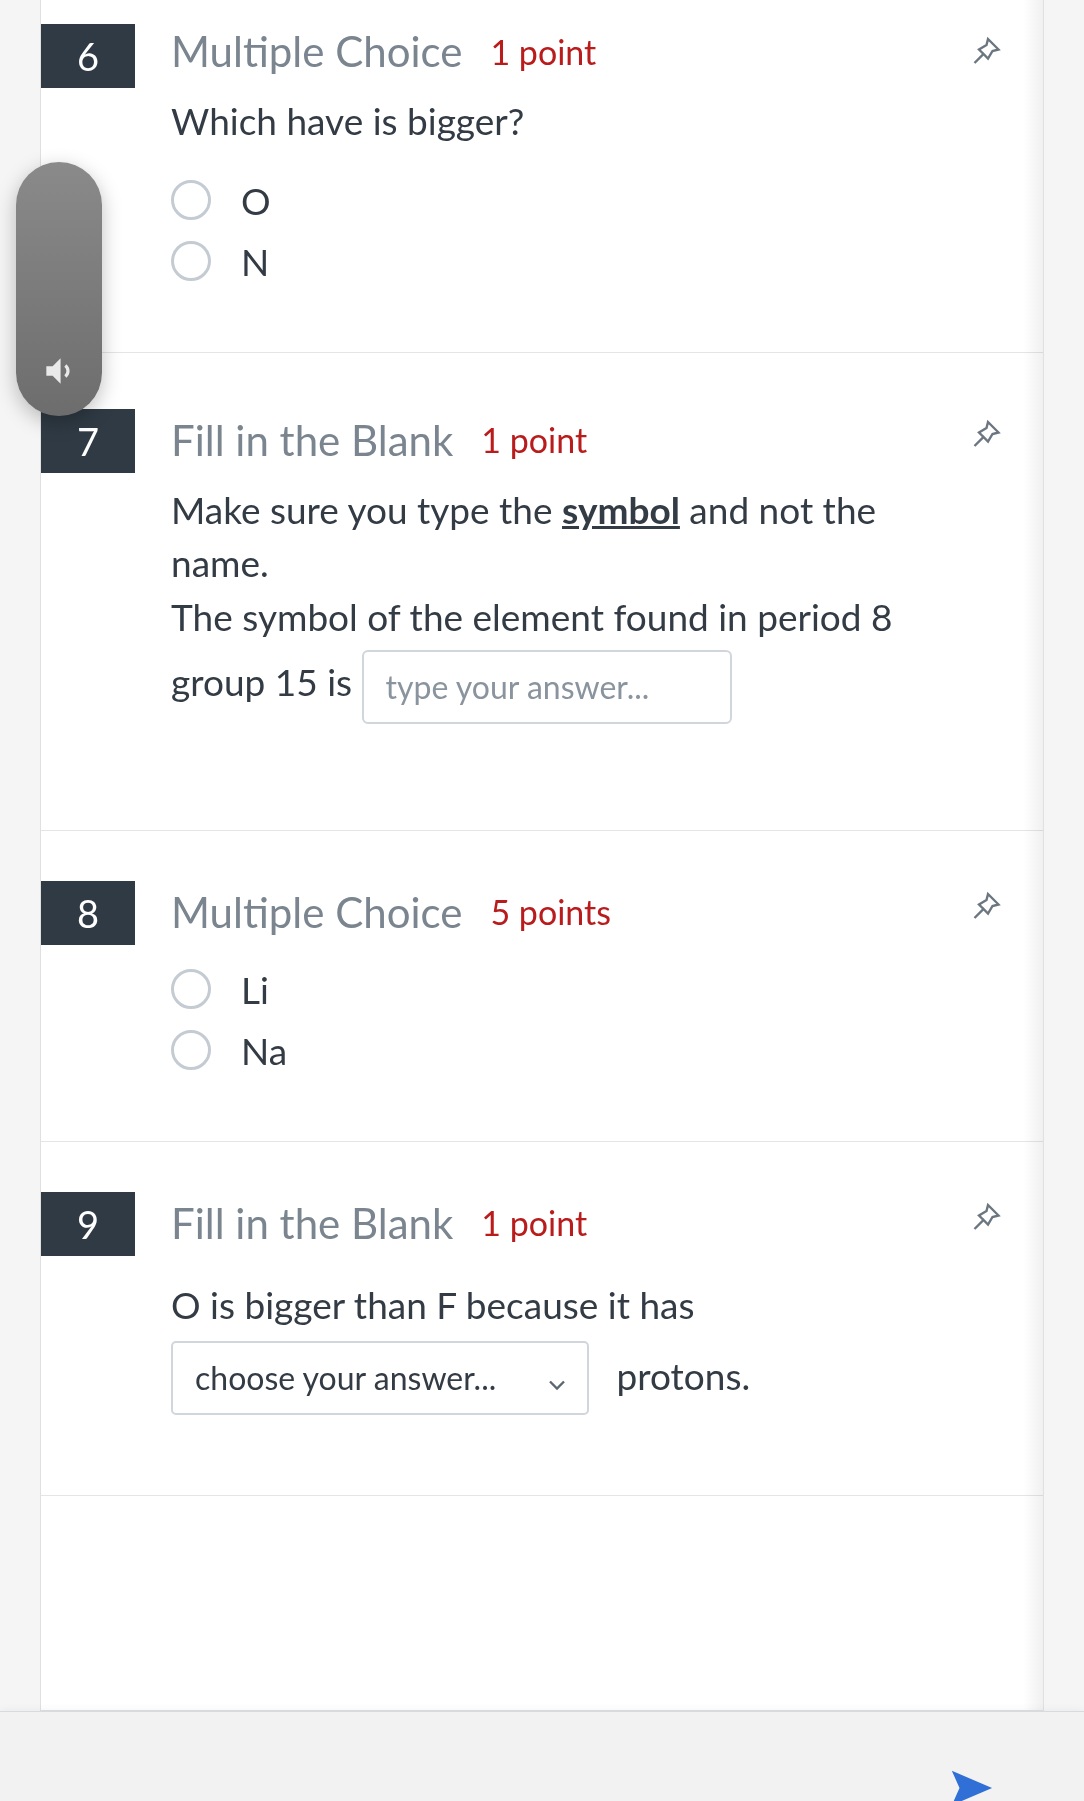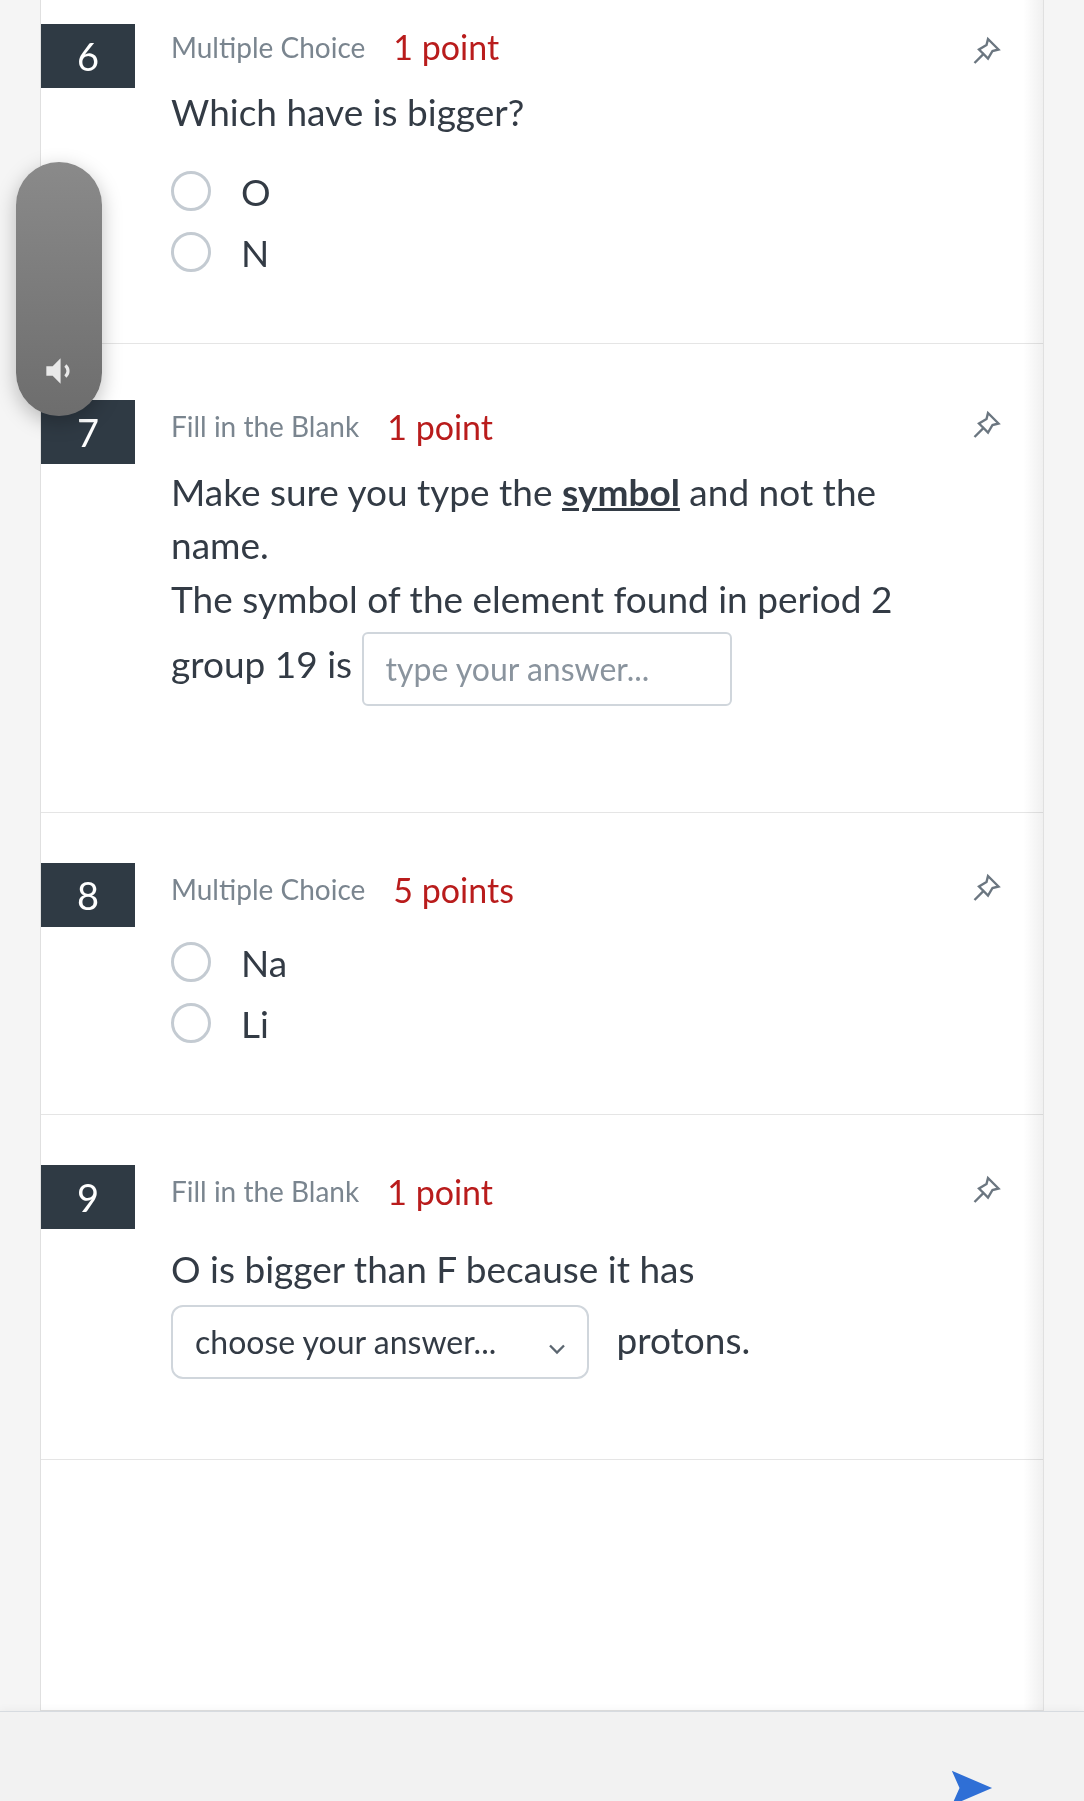--- a/index.html
+++ b/index.html
@@ -3,32 +3,32 @@
 <meta charset="utf-8">
 <style>
   * { box-sizing: border-box; margin: 0; padding: 0; }
   html, body { width: 1084px; height: 1801px; background: #f5f5f5; font-family: 'Lato', 'Helvetica Neue', Arial, sans-serif; color: #333; }
   .page { position: relative; width: 1084px; height: 1801px; }
   .quiz-area { position: absolute; left: 40px; top: 0; right: 40px; bottom: 90px; background: #fff; border: 1px solid #e0e0e0; border-top: none; overflow: hidden; }
   .question { position: relative; border-bottom: 1px solid #e5e5e5; padding: 30px 80px 60px 130px; }
   .question:last-child { border-bottom: none; }
   .qnum { position: absolute; left: 0; top: 24px; width: 94px; height: 64px; background: #2f3a44; color: #fff; font-size: 38px; display: flex; align-items: center; justify-content: center; }
   .qheader { display: flex; align-items: center; gap: 28px; margin-bottom: 18px; }
-  .qtype { color: #7a858f; font-size: 28px; }
+  .qtype { color: #7a858f; font-size: 42px; }
   .qpoints { color: #b91c1c; font-size: 34px; }
   .pin { position: absolute; right: 40px; top: 36px; width: 36px; height: 36px; color: #6b7680; cursor: pointer; }
   .pin svg { width: 36px; height: 36px; display: block; }
   .qtext { font-size: 37px; color: #333b45; line-height: 1.45; }
   .options { margin-top: 22px; }
   .option { display: flex; align-items: center; gap: 30px; padding: 8px 0; cursor: pointer; }
   .radio { width: 40px; height: 40px; border: 3px solid #c4cbd2; border-radius: 50%; flex: 0 0 40px; }
   .option-label { font-size: 37px; color: #333b45; }
   .blank-input { display: inline-block; vertical-align: middle; width: 370px; height: 74px; border: 2px solid #d0d6dc; border-radius: 6px; font-size: 32px; color: #8a949e; padding: 4px 22px; margin: 6px 0; font-family: inherit; }
   .blank-input::placeholder { color: #8a949e; }
-  .select-wrap { display: inline-flex; align-items: center; width: 418px; height: 74px; border: 2px solid #d0d6dc; border-radius: 12px; padding: 0 16px 0 22px; font-size: 32px; color: #333b45; margin: 10px 18px 0 0; cursor: pointer; }
+  .select-wrap { display: inline-flex; align-items: center; width: 418px; height: 74px; border: 2px solid #d0d6dc; border-radius: 5px; padding: 0 16px 0 22px; font-size: 32px; color: #333b45; margin: 10px 18px 0 0; cursor: pointer; }
   .select-text { flex: 1; }
   .chev { width: 28px; height: 28px; color: #5b6670; }
   .underline { text-decoration: underline; font-weight: 700; }
   
   .volume-pill { position: absolute; left: 16px; top: 162px; width: 86px; height: 254px; background: linear-gradient(#8a8a8a, #6d6d6d); border-radius: 44px; box-shadow: 0 6px 20px rgba(0,0,0,0.25); display: flex; align-items: flex-end; justify-content: center; padding-bottom: 26px; }
   .volume-icon { width: 38px; height: 38px; color: #e9e9e9; }
   
   .bottom-bar { position: absolute; left: 0; right: 0; bottom: 0; height: 90px; background: #f2f2f2; border-top: 1px solid #d7dbe0; box-shadow: 0 -2px 8px rgba(0,0,0,0.04); }
   .bottom-inner { position: absolute; right: 90px; bottom: -10px; display: flex; gap: 40px; align-items: center; }
   .plane { color: #2f6fd6; width: 46px; height: 46px; }
@@ -70,44 +70,44 @@
         <span class="qtype">Fill in the Blank</span>
         <span class="qpoints">1 point</span>
       </div>
       <span class="pin" style="top:66px;">
         <svg viewBox="0 0 24 24" fill="none" stroke="currentColor" stroke-width="1.6">
             <path d="M15 3l6 6-4 1-3 5-3-3-6 6 6-6-3-3 5-3 1-4z"></path>
           </svg>
       </span>
       <div class="qtext" style="margin-top:13px;">
         <span>Make sure you type the </span><span class="underline">symbol</span><span> and not the name.</span><br>
-        <span>The symbol of the element found in period 2 group 19 is </span>
+        <span>The symbol of the element found in period 8 group 15 is </span>
         <input class="blank-input" placeholder="type your answer..." style="">
       </div>
     </div>
 
     <div class="question" style="padding-top:56px;">
       <div class="qnum" style="top:50px;">8</div>
       <div class="qheader">
         <span class="qtype">Multiple Choice</span>
         <span class="qpoints">5 points</span>
       </div>
       <span class="pin" style="top:60px;">
         <svg viewBox="0 0 24 24" fill="none" stroke="currentColor" stroke-width="1.6">
             <path d="M15 3l6 6-4 1-3 5-3-3-6 6 6-6-3-3 5-3 1-4z"></path>
           </svg>
       </span>
       <div class="options">
         <div class="option">
           <span class="radio"></span>
-          <span class="option-label">Na</span>
+          <span class="option-label">Li</span>
         </div>
         <div class="option">
           <span class="radio"></span>
-          <span class="option-label">Li</span>
+          <span class="option-label">Na</span>
         </div>
       </div>
     </div>
 
     <div class="question" style="padding-top:56px; padding-bottom:80px;">
       <div class="qnum" style="top:50px;">9</div>
       <div class="qheader">
         <span class="qtype">Fill in the Blank</span>
         <span class="qpoints">1 point</span>
       </div>

